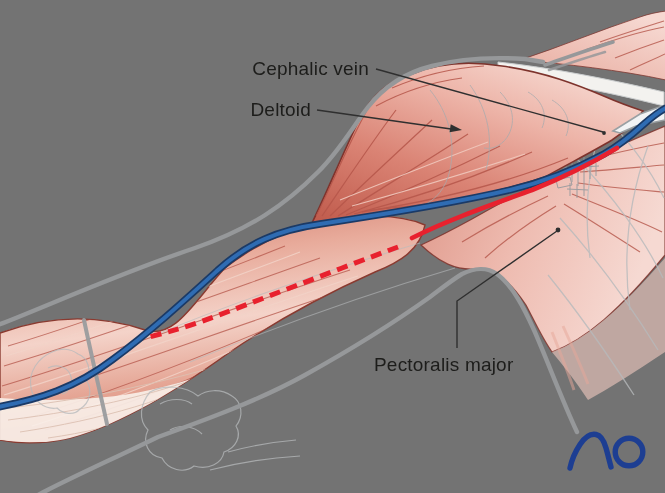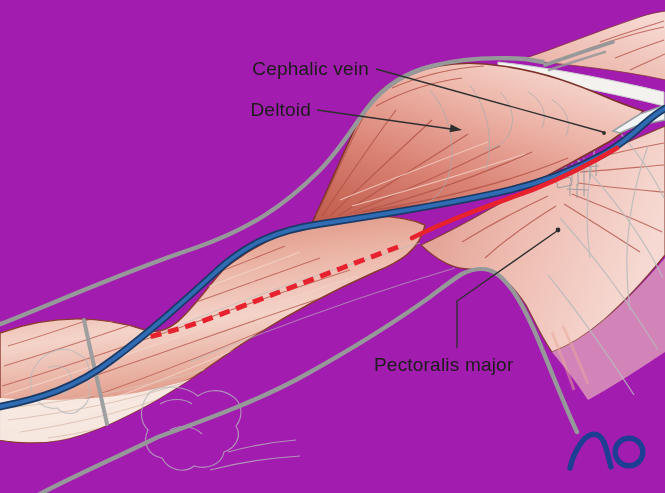--- a/index.html
+++ b/index.html
@@ -1,17 +1,17 @@
 <!DOCTYPE html>
 <html style="--outline-gray: #96989a; --bone-gray: #b7babc; --sketch-gray: #a7abae; --muscle-outline: #7e332c; --fiber-red: #b5564a; --vein-outer: #1b3a66; --vein-inner: #2f6cb3; --incision-red: #e8212e; --leader-dark: #2f2f2f; --label-text: #1d1d1b; --logo-blue: #1d3e92;"><head>
 <meta charset="utf-8">
 <style>
   html,body{margin:0;padding:0;background:#ffffff;}
   .stage{
-    position:relative;width:665px;height:493px;overflow:hidden;background:#a21caf;
+    position:relative;width:665px;height:493px;overflow:hidden;background:#737373;
     font-family:"Liberation Sans", sans-serif;
   }
   .stage svg{position:absolute;left:0;top:0;}
   text.anat-label{
     font-family:"Liberation Sans", sans-serif;
     font-size:19px;
     fill:var(--label-text,#1d1d1b);
     letter-spacing:.2px;
   }
 </style>

